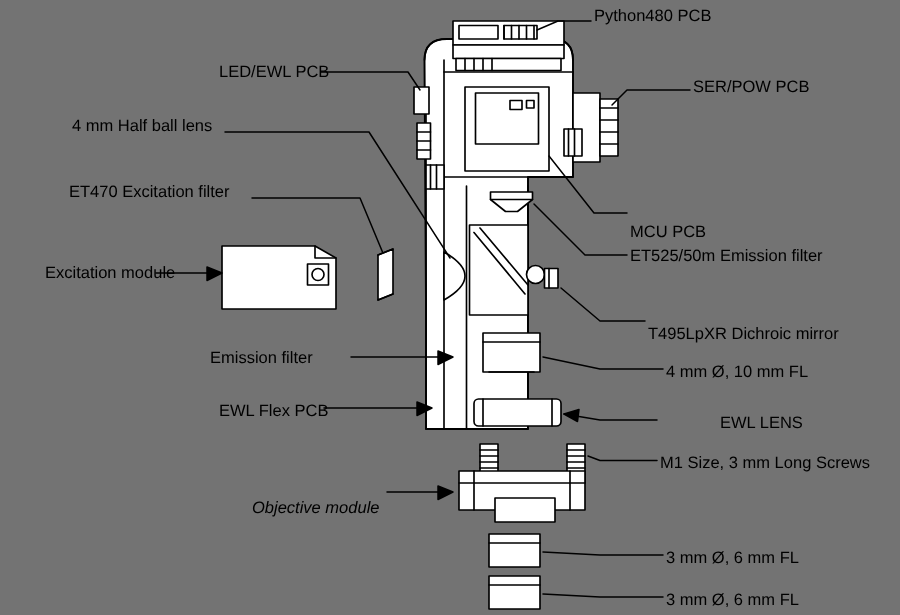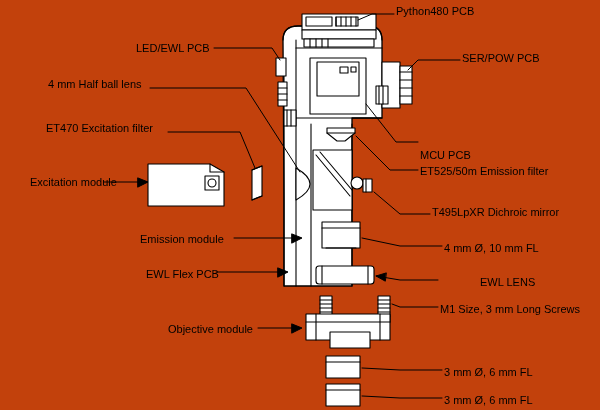--- a/index.html
+++ b/index.html
@@ -7,21 +7,21 @@
     padding: 0;
     background: #ffffff;
   }
   body {
     font-family: "Liberation Sans", sans-serif;
   }
   #stage {
     position: relative;
     width: 600px;
     height: 410px;
-    background: #c2410c;
+    background: #737373;
     overflow: hidden;
   }
   #svg-layer {
     position: absolute;
     left: 0;
     top: 0;
     width: 600px;
     height: 410px;
   }
   .lbl {
@@ -188,30 +188,30 @@
         <path d="M292,324 L302,328 L292,333 Z" fill="#000000"></path>
 
         <path d="M442,370 L400,370 L362,368"></path>
 
         <path d="M442,398 L400,398 L362,396"></path>
       </g>
     </g>
   </svg>
 
   <div class="lbl" style="left:396px; top:5px;">Python480 PCB</div>
-  <div class="lbl" style="left:136px; top:42px;">LED/EWL PCB</div>
+  <div class="lbl" style="left:146px; top:42px;">LED/EWL PCB</div>
   <div class="lbl" style="left:462px; top:52px;">SER/POW PCB</div>
   <div class="lbl" style="left:48px; top:78px;">4 mm Half ball lens</div>
   <div class="lbl" style="left:46px; top:122px;">ET470 Excitation filter</div>
   <div class="lbl" style="left:420px; top:137px;margin-top:12px;">MCU PCB</div>
   <div class="lbl" style="left:420px; top:165px;">ET525/50m Emission filter</div>
   <div class="lbl" style="left:2px; top:176px;padding-left:28px;">Excitation module</div>
-  <div class="lbl" style="left:432px; top:206px;text-align:center;">T495LpXR Dichroic mirror</div>
+  <div class="lbl" style="left:432px; top:217px;text-align:center;">T495LpXR Dichroic mirror</div>
   <div class="lbl" style="left:444px; top:242px;">4 mm Ø, 10 mm FL</div>
-  <div class="lbl" style="left:140px; top:233px;">Emission module</div>
+  <div class="lbl" style="left:140px; top:233px;">Emission filter</div>
   <div class="lbl" style="left:146px; top:268px;text-align:center;">EWL Flex PCB</div>
   <div class="lbl" style="left:440px; top:276px;padding-left:40px;">EWL LENS</div>
   <div class="lbl" style="left:440px; top:303px;">M1 Size, 3 mm Long Screws</div>
-  <div class="lbl" style="left:168px; top:323px;">Objective module</div>
+  <div class="lbl" style="left:168px; top:333px;font-style:italic;">Objective module</div>
   <div class="lbl" style="left:444px; top:366px;">3 mm Ø, 6 mm FL</div>
   <div class="lbl" style="left:444px; top:394px;">3 mm Ø, 6 mm FL</div>
 
 </div>
 
 </body></html>

